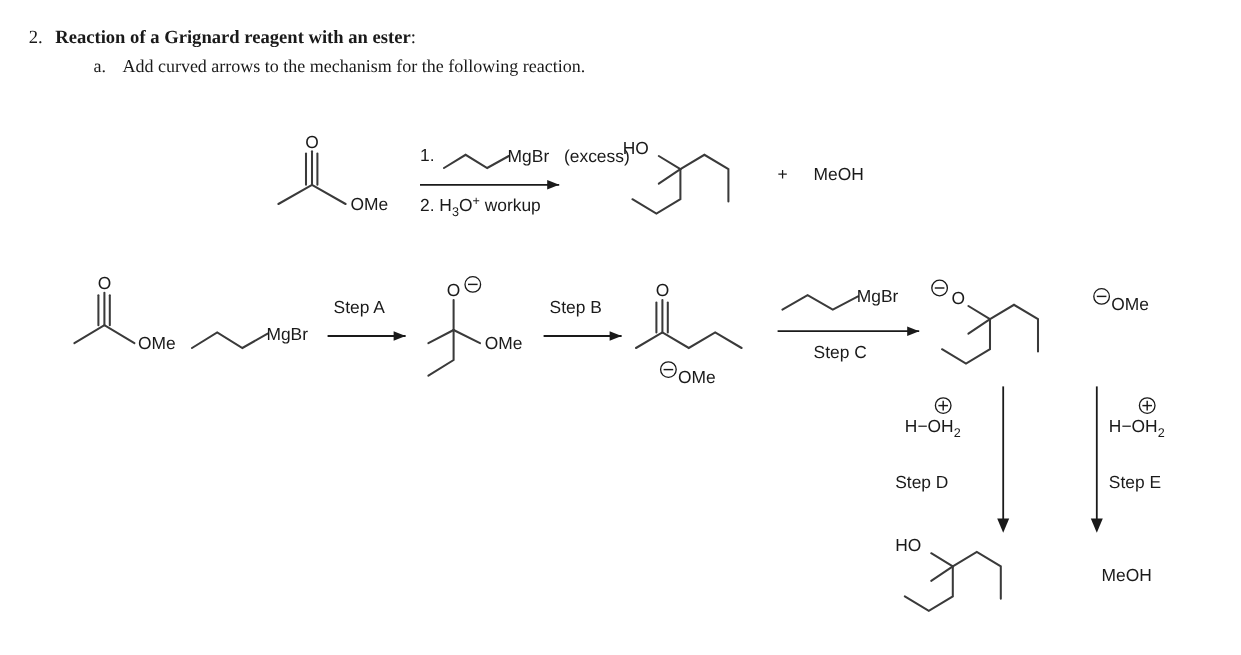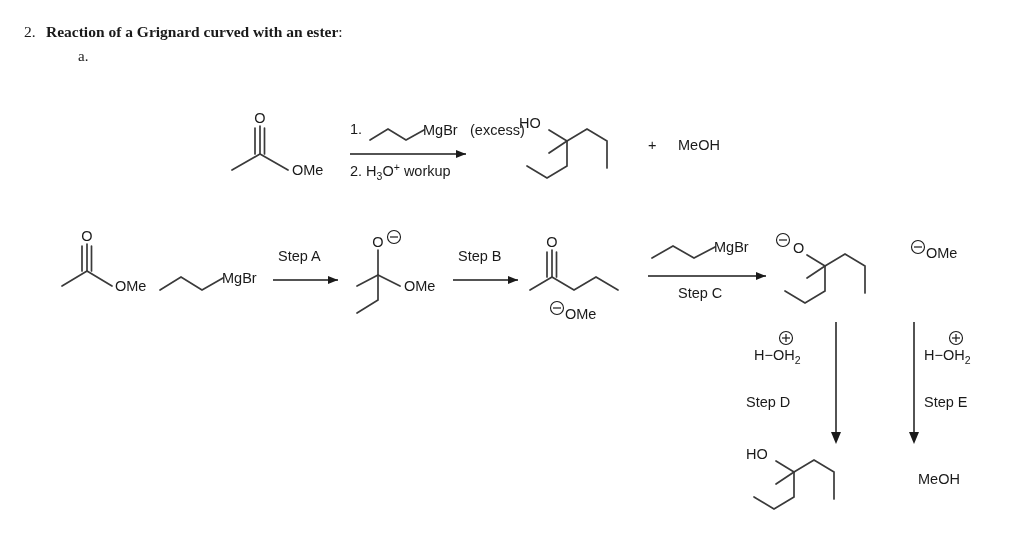--- a/index.html
+++ b/index.html
@@ -24,24 +24,25 @@
   .chg{fill:none;stroke:#1a1a1a;stroke-width:1.1;}
   .txt14{font-size:14.5px;}
   .steplbl{font-size:14.5px;fill:#1a1a1a;font-family:"Liberation Sans",sans-serif;}
 </style>
 </head>
 <body>
 
 <div id="q-block">
   <div class="q-line serif">
     <span class="q-num">2.</span>
-    <span class="q-text"><strong>Reaction of a Grignard curved with an ester</strong><span>:</span></span>
+    <span class="q-text"><strong>Reaction of a Grignard reagent with an ester</strong><span>:</span></span>
   </div>
   <div id="sub-line" class="serif">
     <span class="sub-num">a.</span>
+    <span>Add curved arrows to the mechanism for the following reaction.</span>
   </div>
 </div>
 
 <div class="abs" style="left:222px;top:108px;">
   <svg width="560" height="90" viewBox="0 0 560 90">
 
     <g>
       <path class="bond" d="M10,62 L38,46 L66,62"></path>
       <path class="bond" d="M38,46 L38,18"></path>
       <path class="bond" d="M33,46 L33,20"></path>

